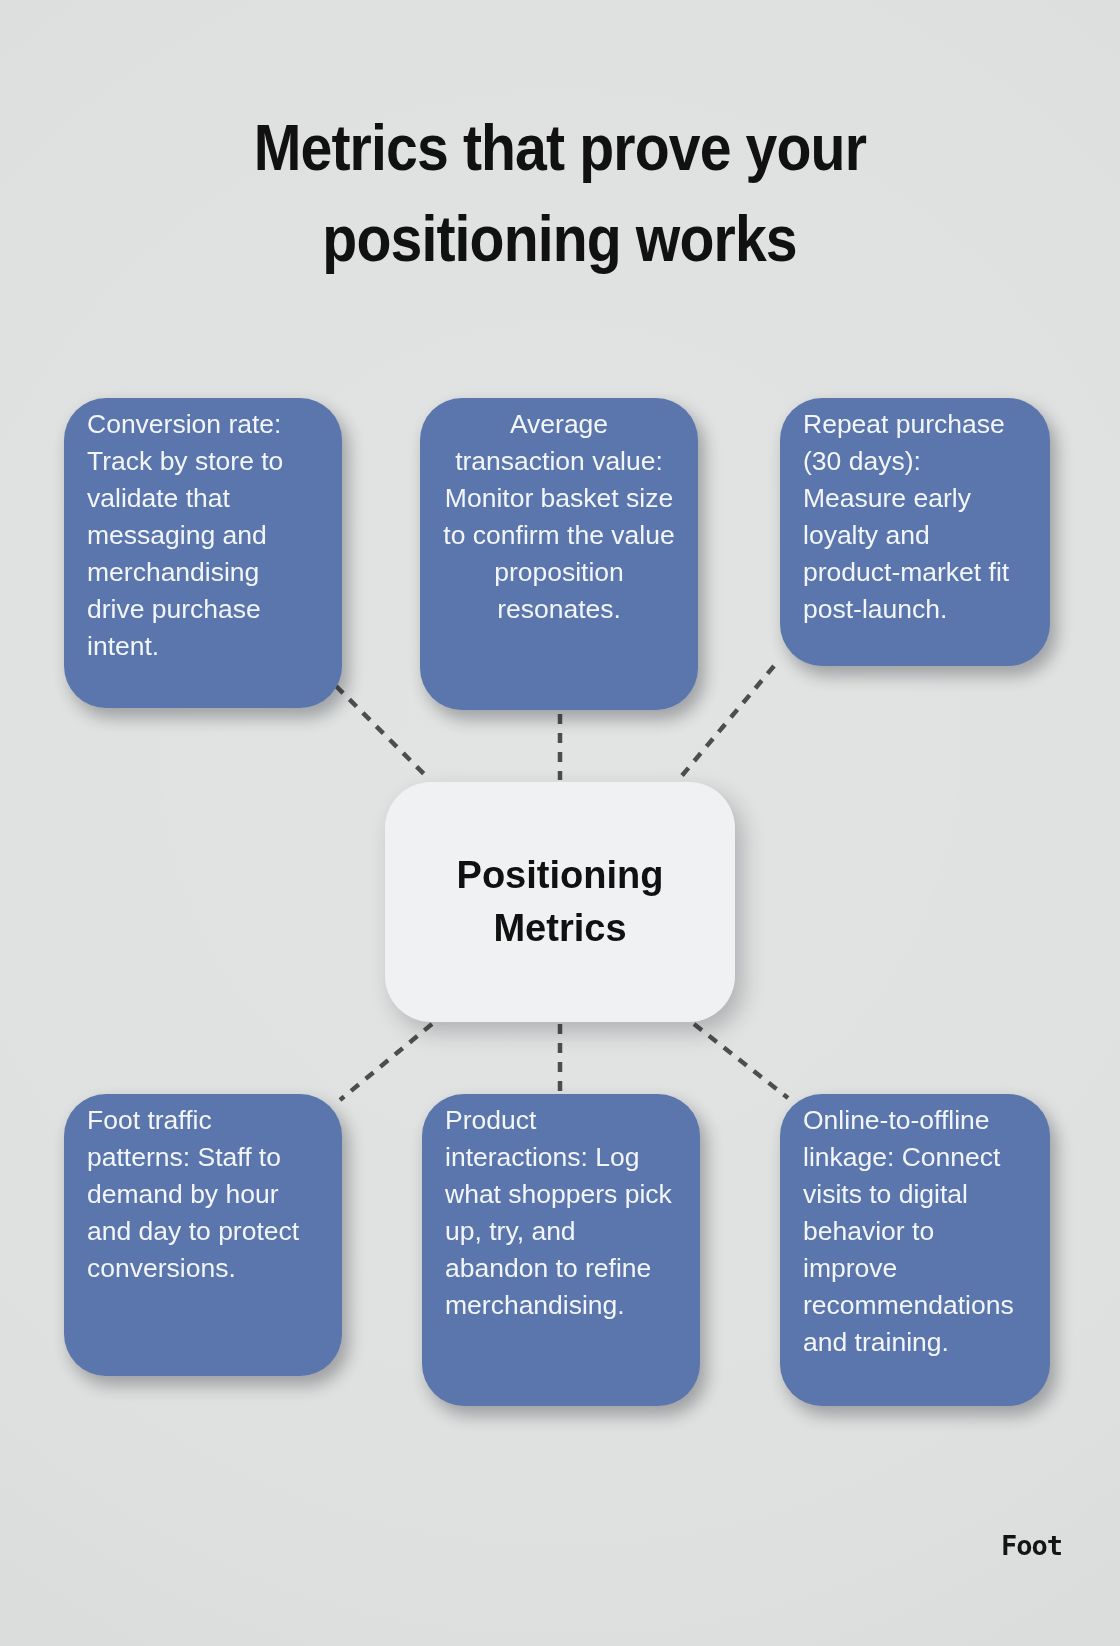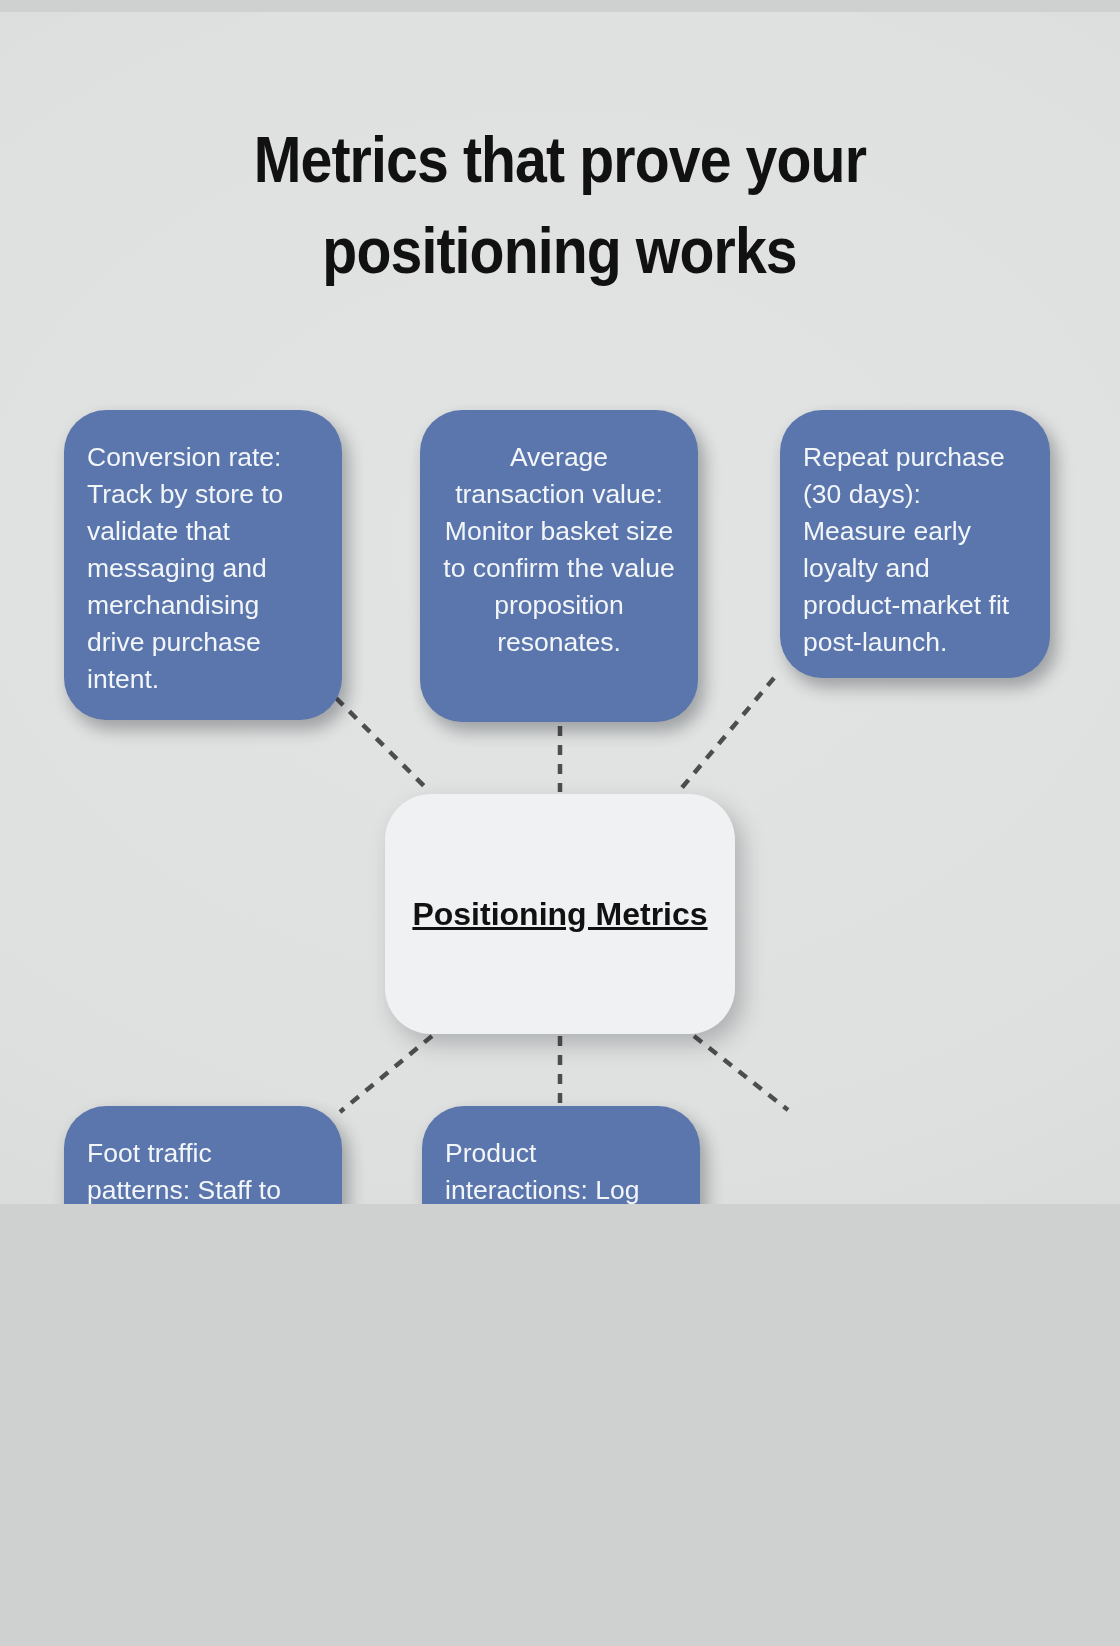--- a/index.html
+++ b/index.html
@@ -13,22 +13,22 @@
     --brand:#141414;
   }
   html,body{margin:0;padding:0;}
   body{
     font-family:"Liberation Sans","DejaVu Sans",sans-serif;
     background:#cfd1d1;
   }
   .canvas{
     position:relative;
     width:1120px;
-    height:1192px;
-    margin:12px auto;
+    height:1646px;
+    margin:0 auto;
     overflow:hidden;
     background:var(--background);
   }
   
   .canvas::after{
     content:"";
     position:absolute;
     inset:0;
     pointer-events:none;
     background:radial-gradient(120% 85% at 50% 45%,
@@ -65,21 +65,21 @@
     stroke-width:4.5;
     stroke-dasharray:10 9;
   }
   .node{
     position:absolute;
     background:var(--node-fill);
     border-radius:42px;
     box-shadow:6px 9px 16px 1px rgba(30,34,44,0.33);
     z-index:2;
     box-sizing:border-box;
-    padding:29px 23px;
+    padding:8px 23px;
   }
   .node-text{
     margin:0;
     color:var(--node-text);
     font-size:26.5px;
     line-height:37px;
     font-weight:400;
   }
   .n1{left:64px;  top:398px; width:278px; height:310px;}
   .n2{left:420px; top:398px; width:278px; height:312px;text-align:center;}
@@ -97,24 +97,23 @@
     display:flex;
     align-items:center;
     justify-content:center;
     text-align:center;
     z-index:3;
     box-sizing:border-box;
     padding:0 24px;
   }
   .center-label{
     color:var(--center-text);
-    font-size:32px;
+    font-size:38px;
     line-height:53px;
     font-weight:700;
-    text-decoration:underline;
   }
   .brand{
     position:absolute;
     top:1530px;
     right:58px;
     font-family:"DejaVu Sans Mono","Liberation Mono",monospace;
     font-size:27px;
     font-weight:700;
     letter-spacing:-1px;
     color:var(--brand);
@@ -153,20 +152,23 @@
   </div>
 
   <div class="node n5">
     <p class="node-text">Product interactions: Log what shoppers pick up, try, and abandon to refine merchandising.</p>
   </div>
 
   <div class="node n4">
     <p class="node-text">Foot traffic patterns: Staff to demand by hour and day to protect conversions.</p>
   </div>
 
+  <div class="node n6">
+    <p class="node-text">Online-to-offline linkage: Connect visits to digital behavior to improve recommendations and training.</p>
+  </div>
 
   <div class="center-node">
     <span class="center-label">Positioning Metrics</span>
   </div>
 
   <div class="brand">Foot</div>
 
 </div>
 
 </body></html>

